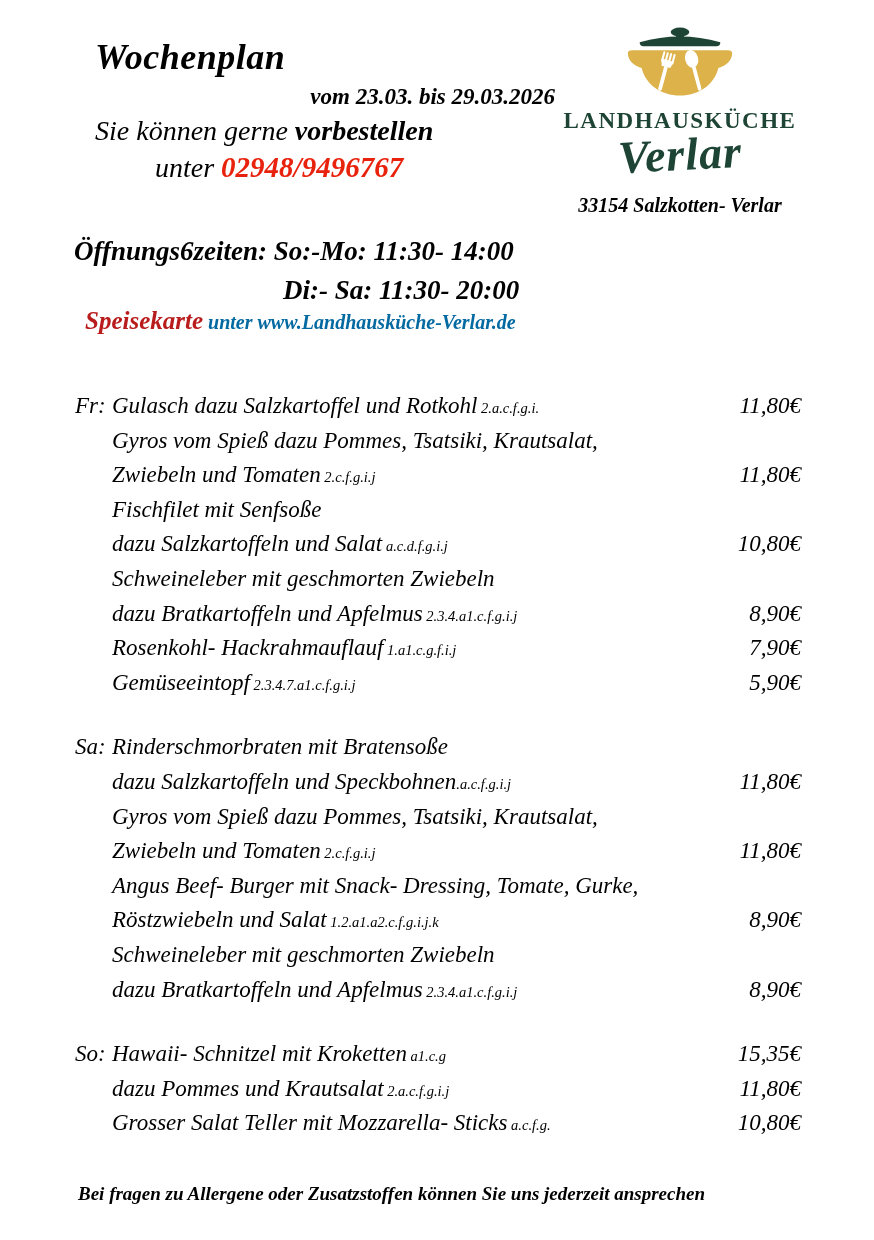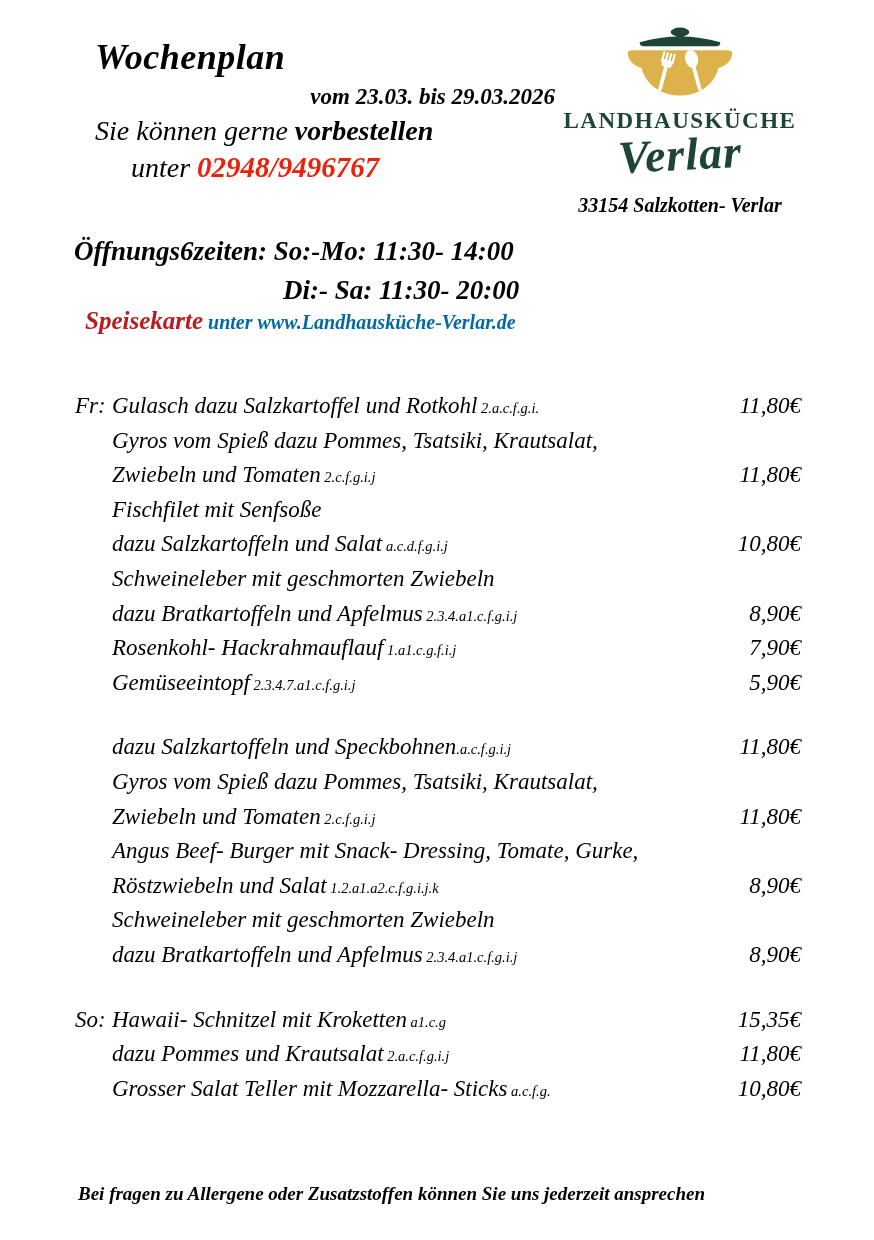--- a/index.html
+++ b/index.html
@@ -8,21 +8,21 @@
     font-family:"Liberation Serif", serif;color:#000;overflow:hidden;
   }
   .abs{position:absolute;}
 
   
   .hdr-left{left:95px;top:36px;width:460px;}
   .title{font-size:36px;font-weight:bold;font-style:italic;letter-spacing:.5px;}
   .daterange{font-size:23px;font-weight:bold;font-style:italic;margin-top:6px;text-align:right;}
   .preorder{font-size:28px;font-style:italic;margin-top:5px;}
   .preorder b{font-weight:bold;}
-  .phoneline{font-size:28px;font-style:italic;margin-top:4px;margin-left:36px;}
+  .phoneline{font-size:28px;font-style:italic;margin-top:4px;margin-left:60px;}
   .phone{font-weight:bold;font-size:29px;}
 
   
   .hdr-right{left:552px;top:26px;width:256px;text-align:center;}
   .brand-caps{font-size:23px;font-weight:bold;letter-spacing:1.5px;margin-top:2px;}
   .brand-script{font-size:46px;font-weight:bold;font-style:italic;margin-top:-6px;transform:rotate(-3deg);letter-spacing:1px;}
   .addr1{font-size:20px;font-weight:bold;font-style:italic;color:#000;margin-top:6px;}
   .addr2{font-size:20px;font-weight:bold;font-style:italic;color:#000;margin-top:13px;}
 
   
@@ -135,20 +135,25 @@
         <span class="m-price">7,90€</span>
       </div>
       <div class="m-row">
         <span class="m-day"></span>
         <span class="m-text">Gemüseeintopf<span class="m-alg"> 2.3.4.7.a1.c.f.g.i.j</span></span>
         <span class="m-price">5,90€</span>
       </div>
     </div>
     <div class="m-section">
       <div class="m-row">
+        <span class="m-day">Sa:</span>
+        <span class="m-text">Rinderschmorbraten mit Bratensoße<span class="m-alg"></span></span>
+        <span class="m-price"></span>
+      </div>
+      <div class="m-row">
         <span class="m-day"></span>
         <span class="m-text">dazu Salzkartoffeln und Speckbohnen<span class="m-alg">.a.c.f.g.i.j</span></span>
         <span class="m-price">11,80€</span>
       </div>
       <div class="m-row">
         <span class="m-day"></span>
         <span class="m-text">Gyros vom Spieß dazu Pommes, Tsatsiki, Krautsalat,<span class="m-alg"></span></span>
         <span class="m-price"></span>
       </div>
       <div class="m-row">

